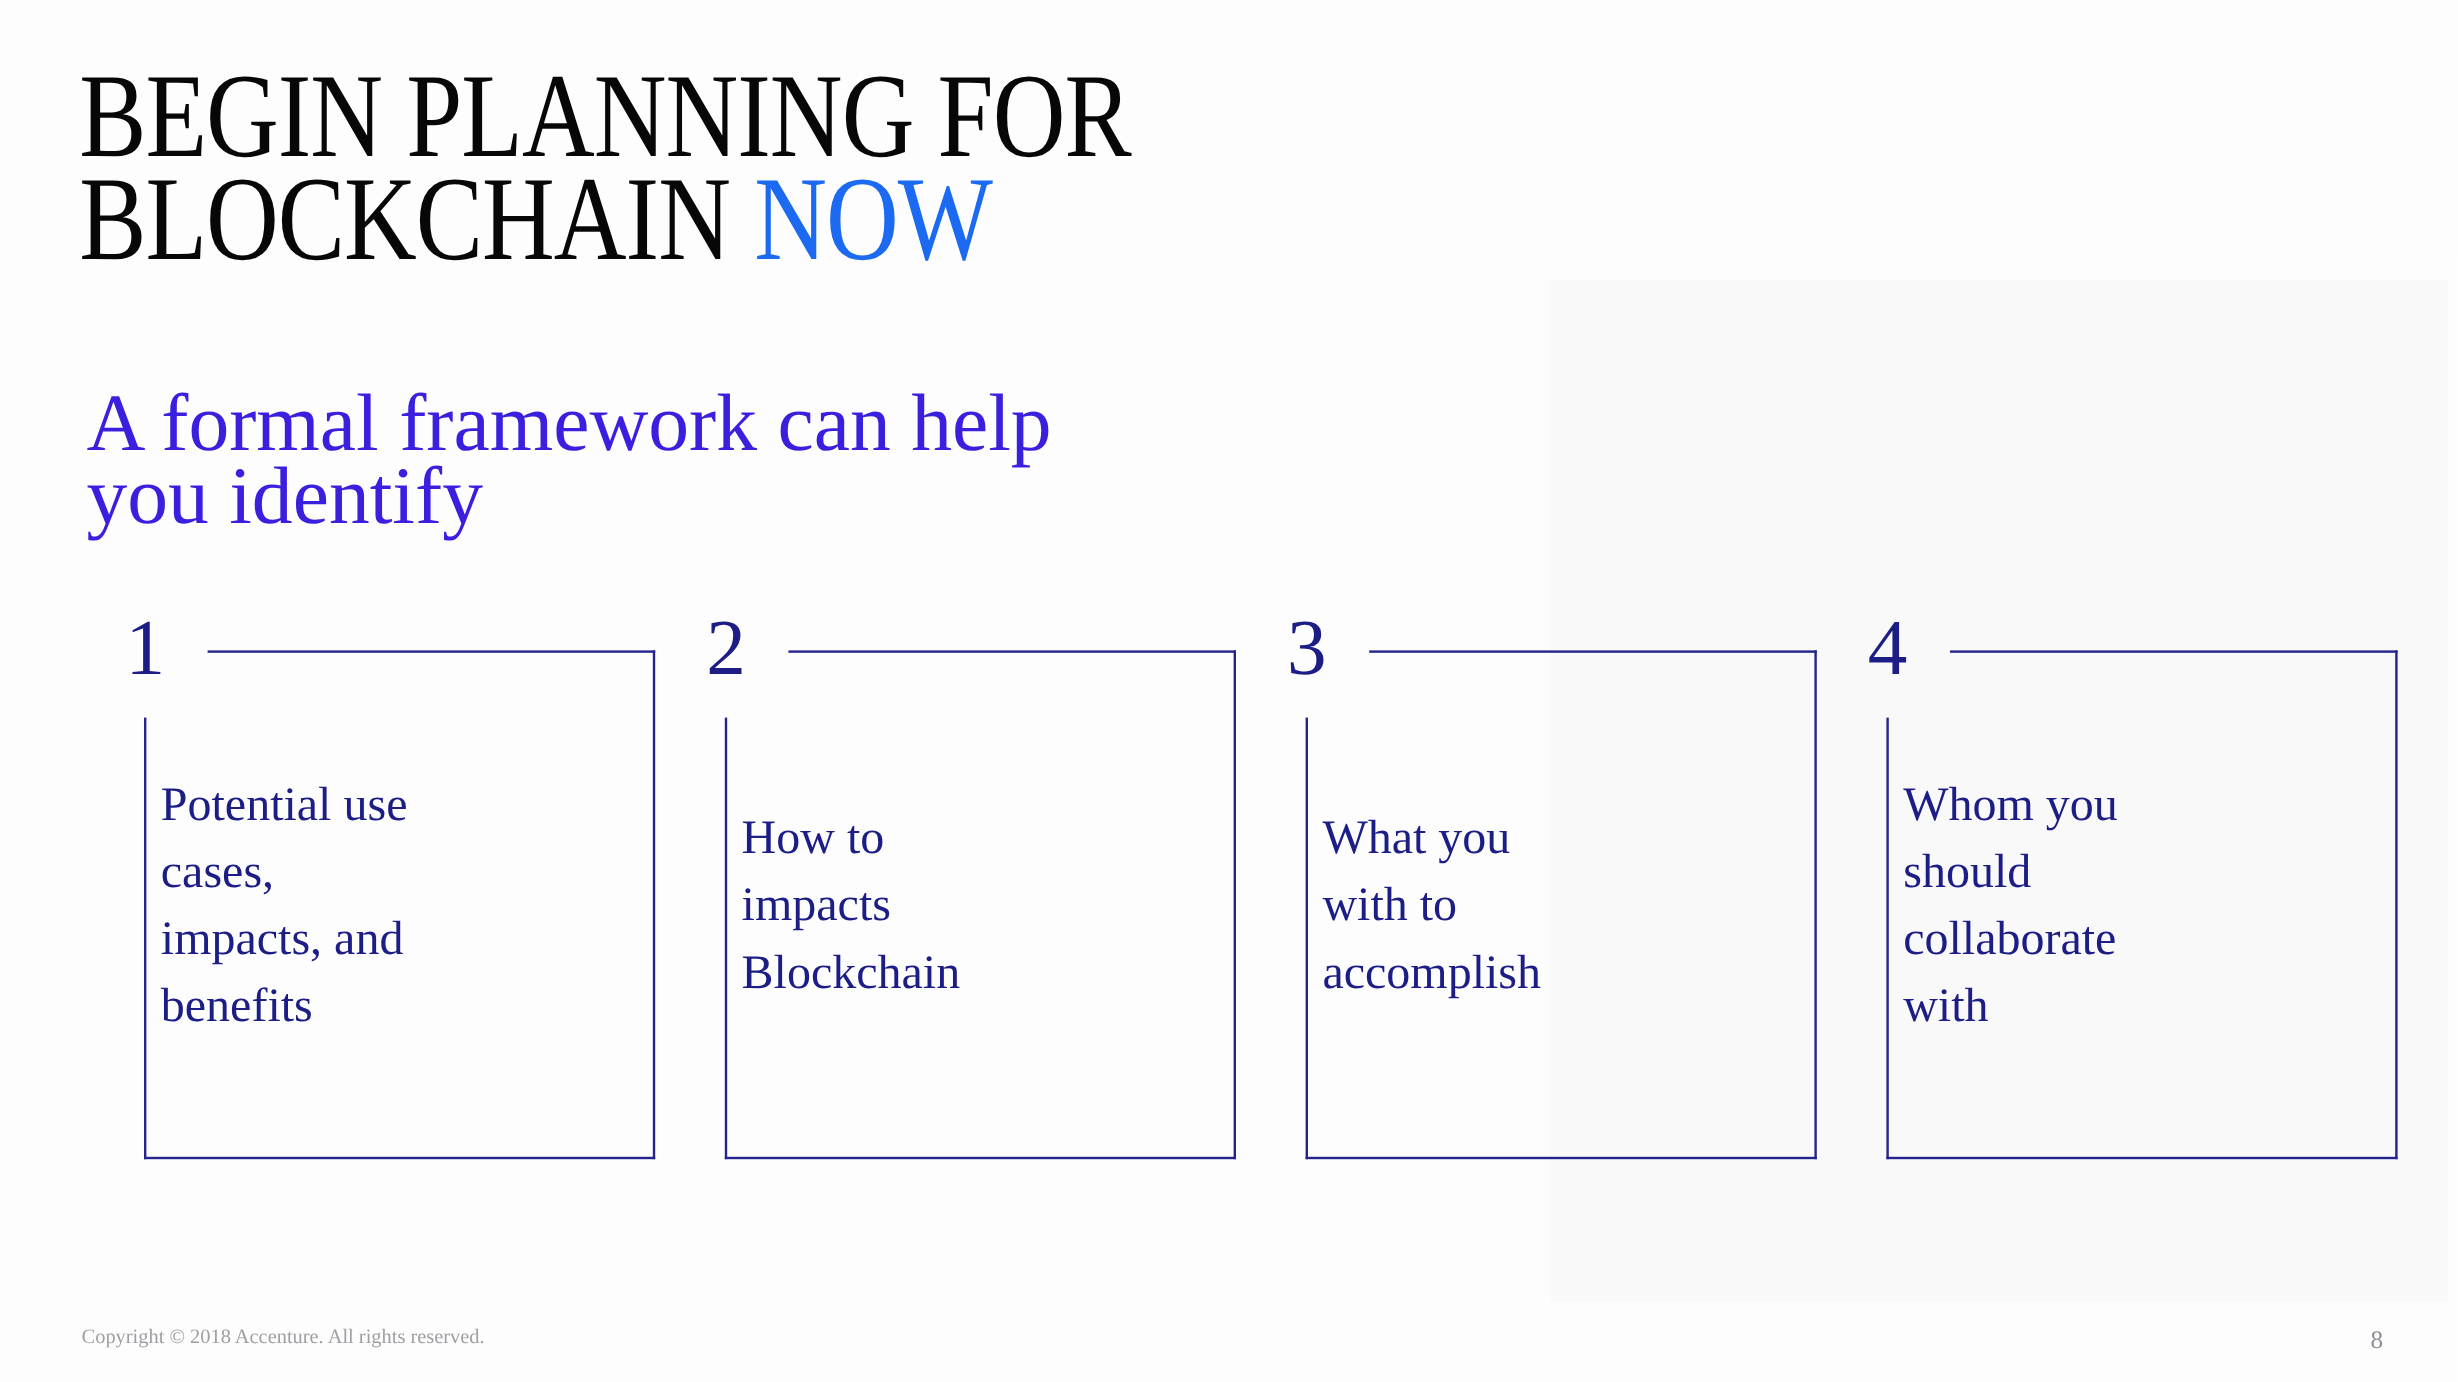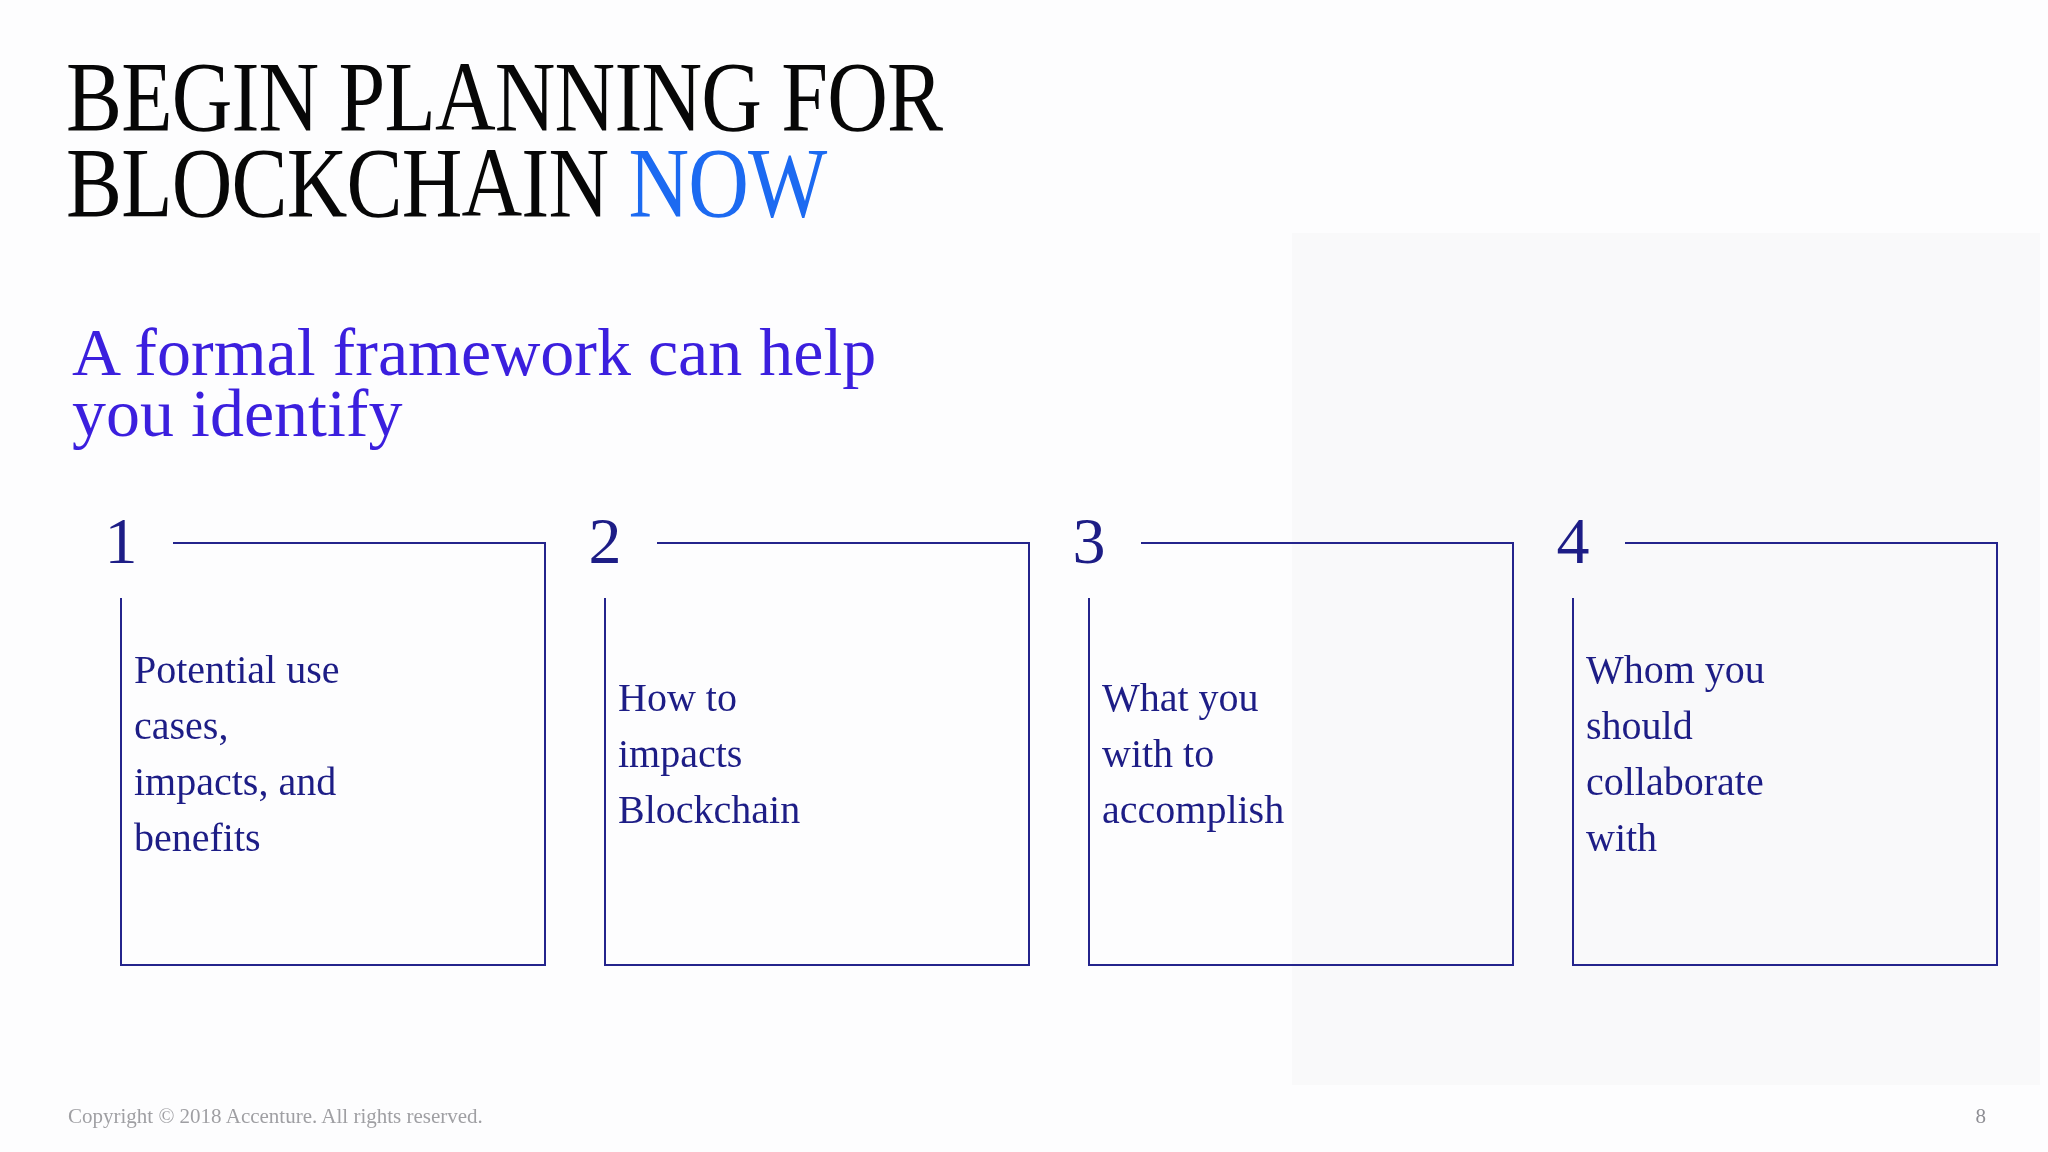--- a/index.html
+++ b/index.html
@@ -97,21 +97,21 @@
     line-height: 56px;
     font-weight: 400;
     color: var(--navy, #1d1d86);
     white-space: pre-line;
   }
 
   
   .footer-copyright {
     position: absolute;
     left: 68px; top: 1104px;
-    font-size: 21px;
+    font-size: 17px;
     color: var(--footer, #9f9fa3);
   }
   .footer-page {
     position: absolute;
     right: 62px; top: 1104px;
     font-size: 21px;
     color: #8e8e94;
   }
 </style>
 </head>

